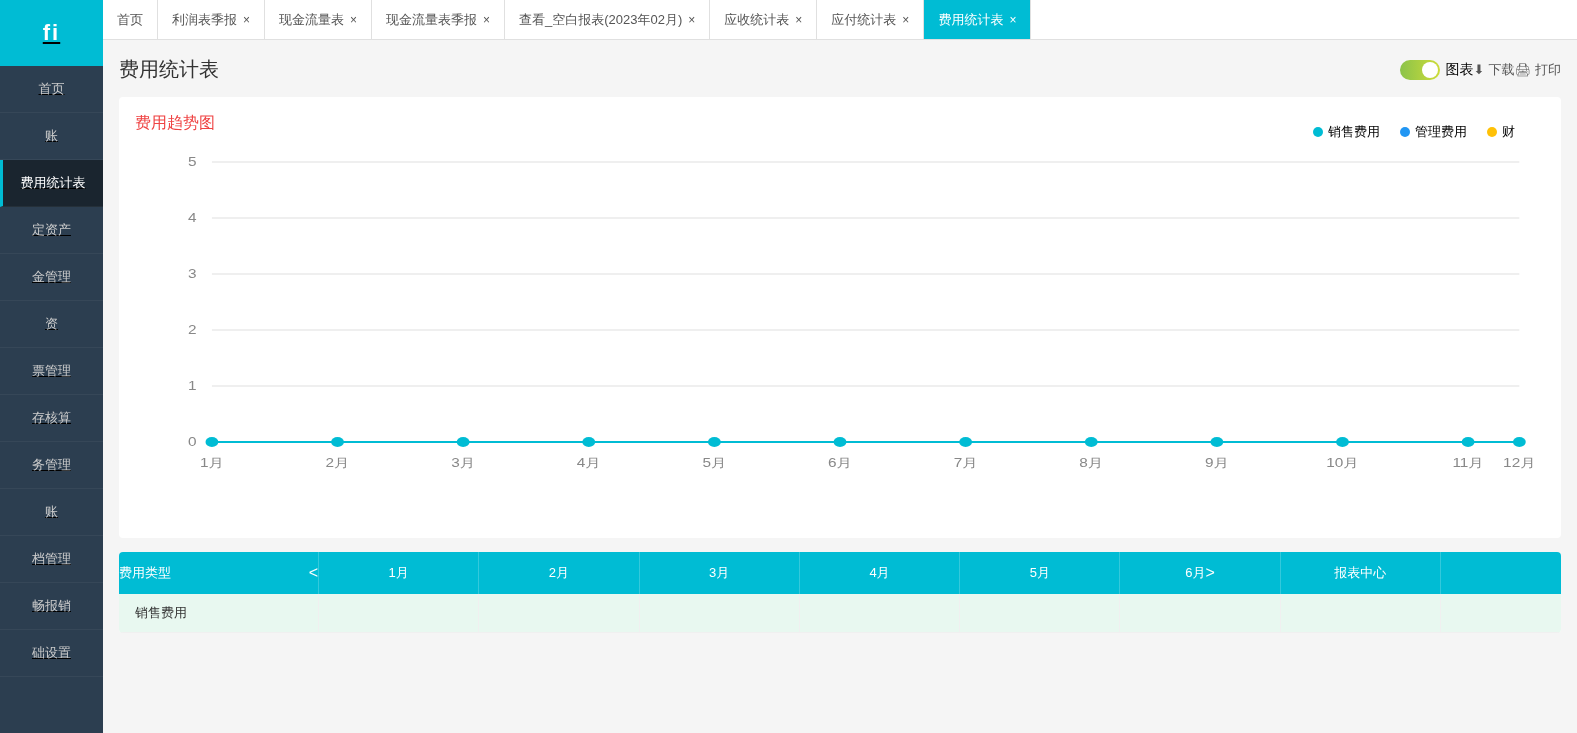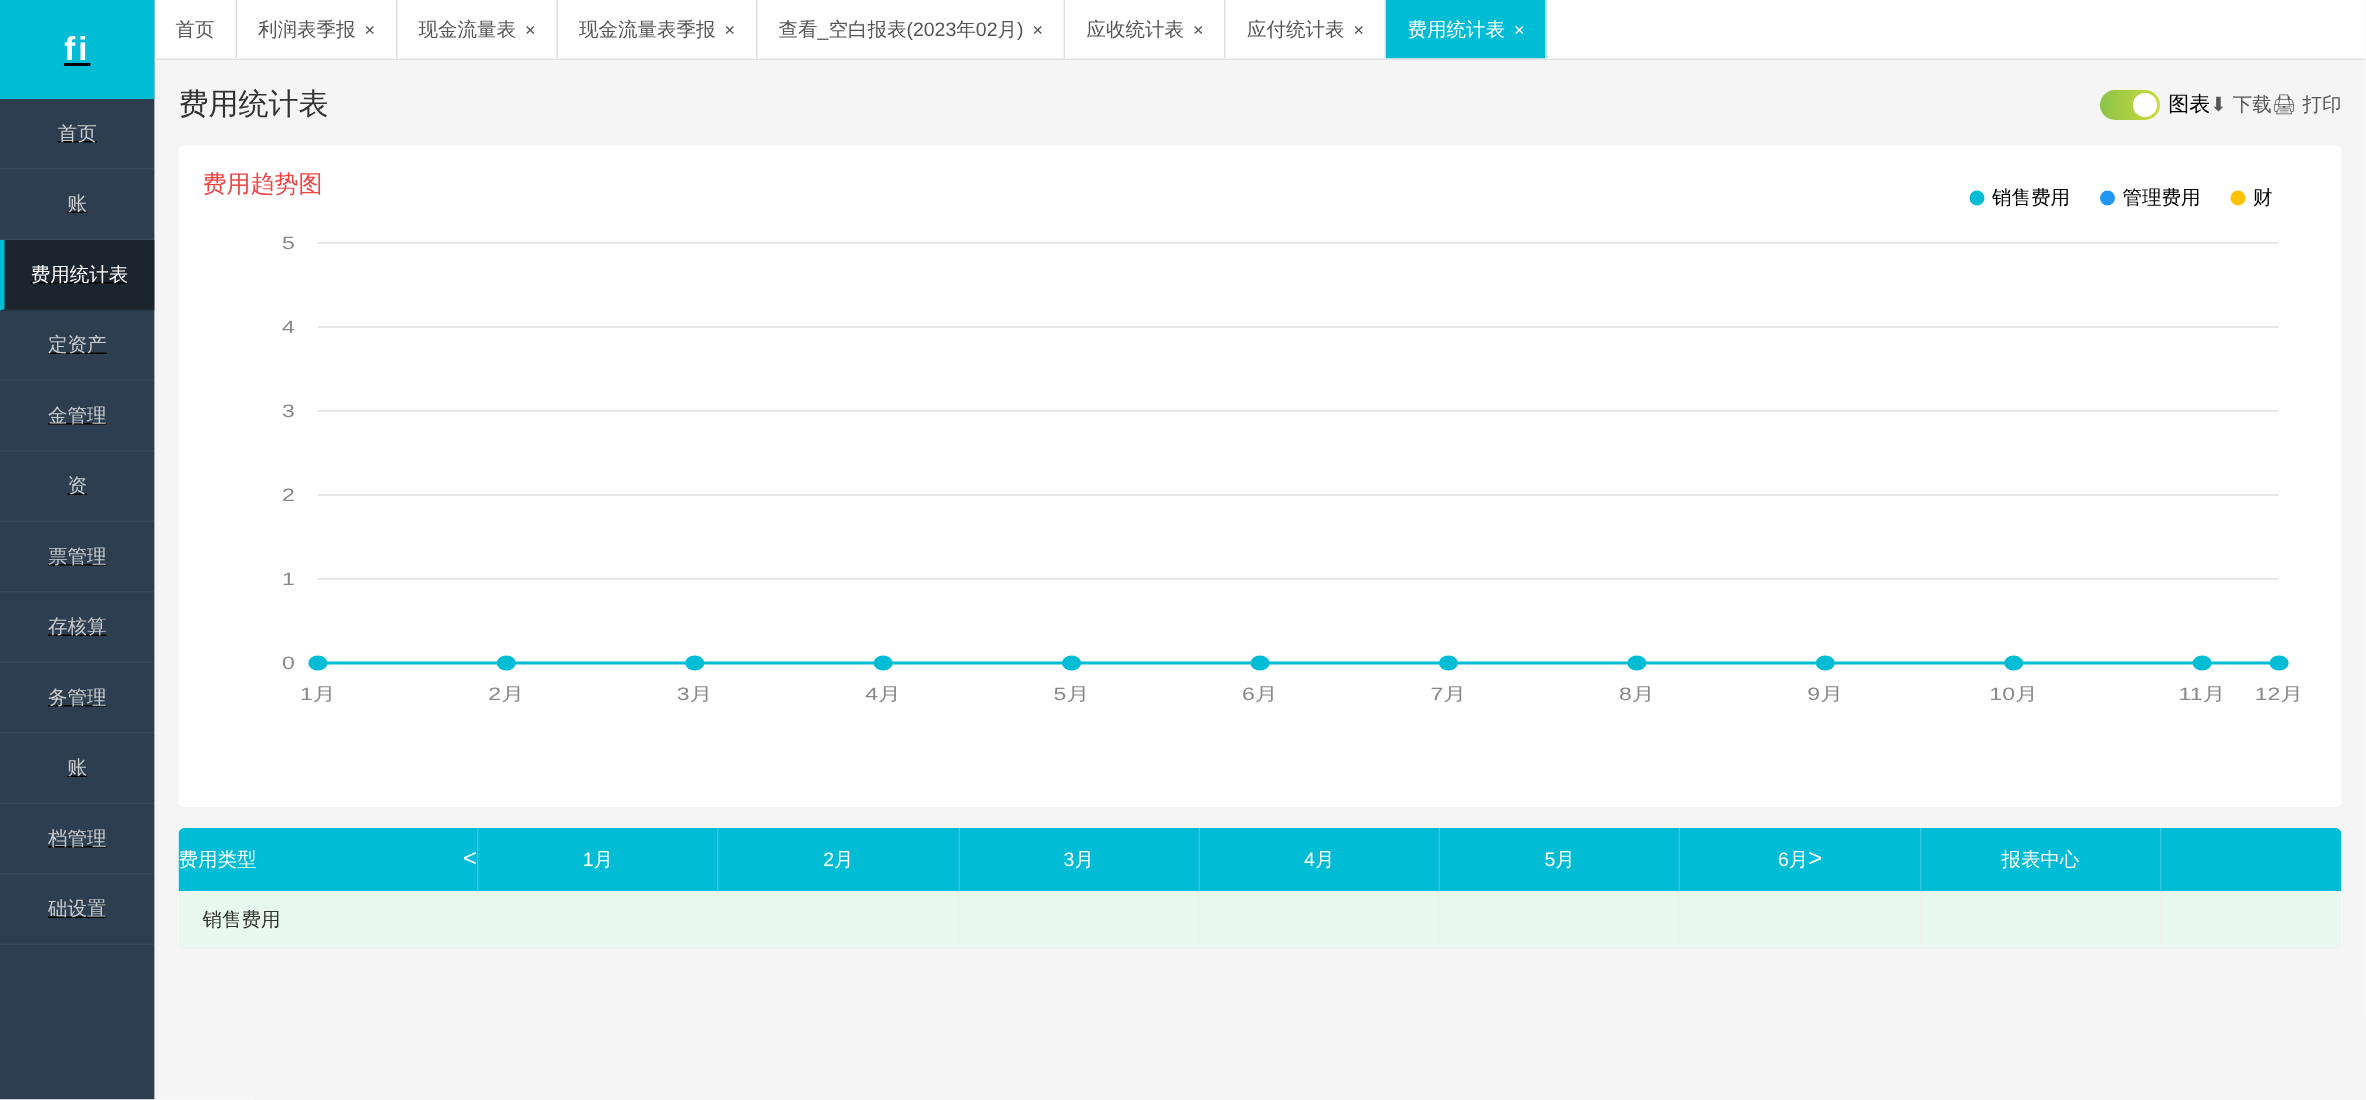--- a/index.html
+++ b/index.html
@@ -233,20 +233,21 @@
   <div class="sidebar-item">账</div>
   <div class="sidebar-item active">费用统计表</div>
   <div class="sidebar-item">定资产</div>
   <div class="sidebar-item">金管理</div>
   <div class="sidebar-item">资</div>
   <div class="sidebar-item">票管理</div>
   <div class="sidebar-item">存核算</div>
   <div class="sidebar-item">务管理</div>
   <div class="sidebar-item">账</div>
   <div class="sidebar-item">档管理</div>
+  <div class="sidebar-item">畅报销</div>
   <div class="sidebar-item">础设置</div>
 </div>
 
 <div class="main">
 
   <div class="tab-bar">
     <div class="tab-item">
       <span>首页</span>
     </div>
     <div class="tab-item">

